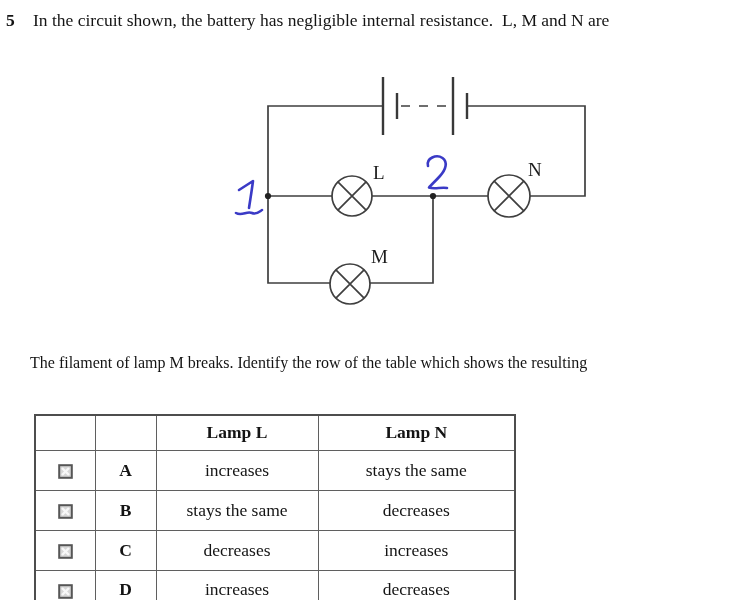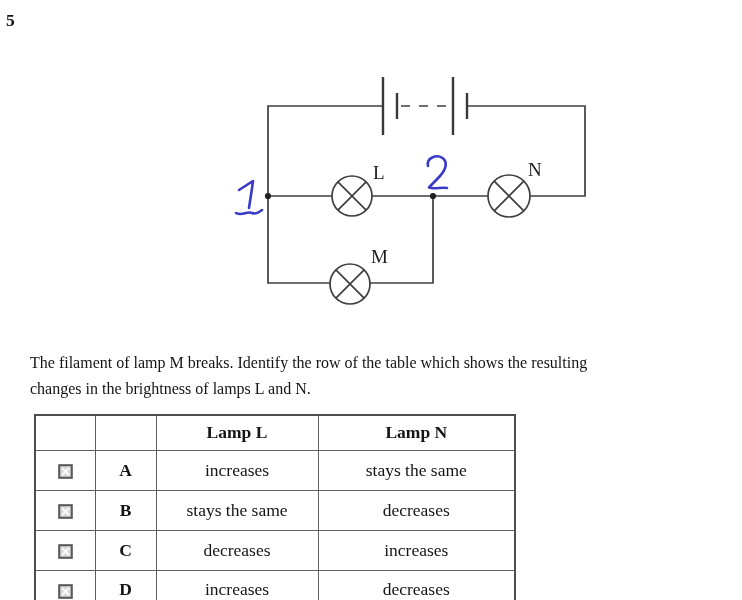--- a/index.html
+++ b/index.html
@@ -77,20 +77,21 @@
   }
 </style>
 </head>
 <body>
 
 <div class="page">
 
   <div class="q-num">5</div>
 
   <div class="q-intro">
+    <div class="tline">In the circuit shown, the battery has negligible internal resistance.  L, M and N are</div>
   </div>
 
   <svg class="circuit" width="380" height="245" viewBox="225 70 380 245">
 
     <path d="M383,106 L268,106 L268,283 L433,283 L433,196 M268,196 L585,196 L585,106 L467,106" fill="none" stroke="#3f3f3f" stroke-width="1.7"></path>
 
     <path d="M401,106 L449,106" fill="none" stroke="#3f3f3f" stroke-width="1.7" stroke-dasharray="9 9"></path>
 
     <path d="M383,77 L383,135 M397,93 L397,119 M453,77 L453,135 M467,93 L467,119" fill="none" stroke="#383838" stroke-width="2.4"></path>
 
@@ -120,21 +121,20 @@
       <path d="M239,190 L253,181 C252,189 250.5,198 249,208"></path>
       <path d="M236,213 C242,216.5 247,210.5 252,213 C256,215 259,212 262,210"></path>
     </g>
     <g stroke="#3a3ac6" stroke-width="2.6" fill="none" stroke-linecap="round" stroke-linejoin="round" aria-label="2">
       <path d="M428,166 C426,158 436.5,154 442.5,158 C448,162 446,169.5 440,176 C436,180.5 431,185 429,187.5 C434,189.5 441,187 447,188"></path>
     </g>
   </svg>
 
   <div class="q-body">
     <div class="tline">The filament of lamp M breaks. Identify the row of the table which shows the resulting</div>
-    <div class="tline">changes in the brightness of lamps L and N.</div>
   </div>
 
   <table class="answer-table">
     <colgroup>
       <col style="width:60px">
         <col style="width:61px">
         <col style="width:162px">
         <col style="width:197px">
     </colgroup>
     <tbody>

